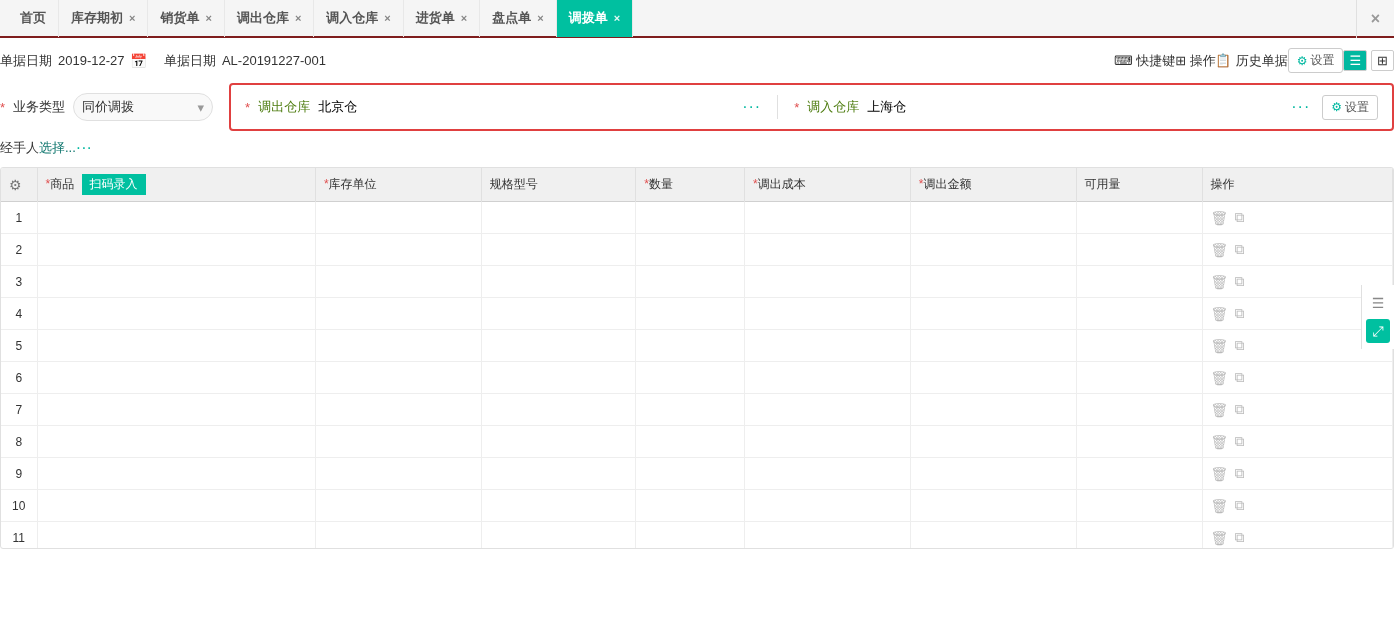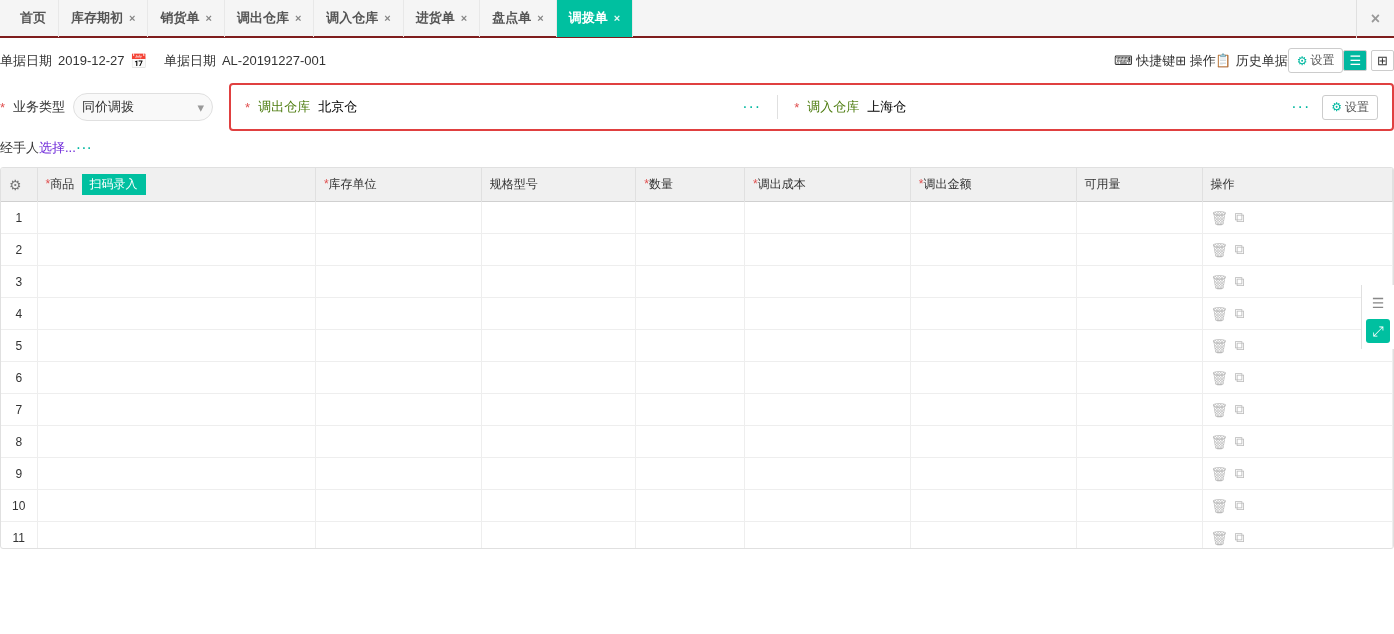--- a/index.html
+++ b/index.html
@@ -342,21 +342,21 @@
       </div>
       <button class="settings-btn" style="margin-left:12px;">
         <span class="ico">⚙</span>
         <span>设置</span>
       </button>
     </div>
   </div>
 
   <div style="display:flex;align-items:center;margin-bottom:10px;">
     <span>经手人</span>
-    <span class="handler-placeholder" style="color:#6d28d9;cursor:pointer;">选择...</span>
+    <span class="handler-placeholder" style="color:#0f766e;cursor:pointer;">选择...</span>
     <span class="handler-dots">···</span>
   </div>
 
   <div class="table-wrapper">
     <div class="scroll-area">
       <table class="data-table">
         <thead>
           <tr>
             <th class="th-gear">
               <span class="col-gear-icon">⚙</span>

